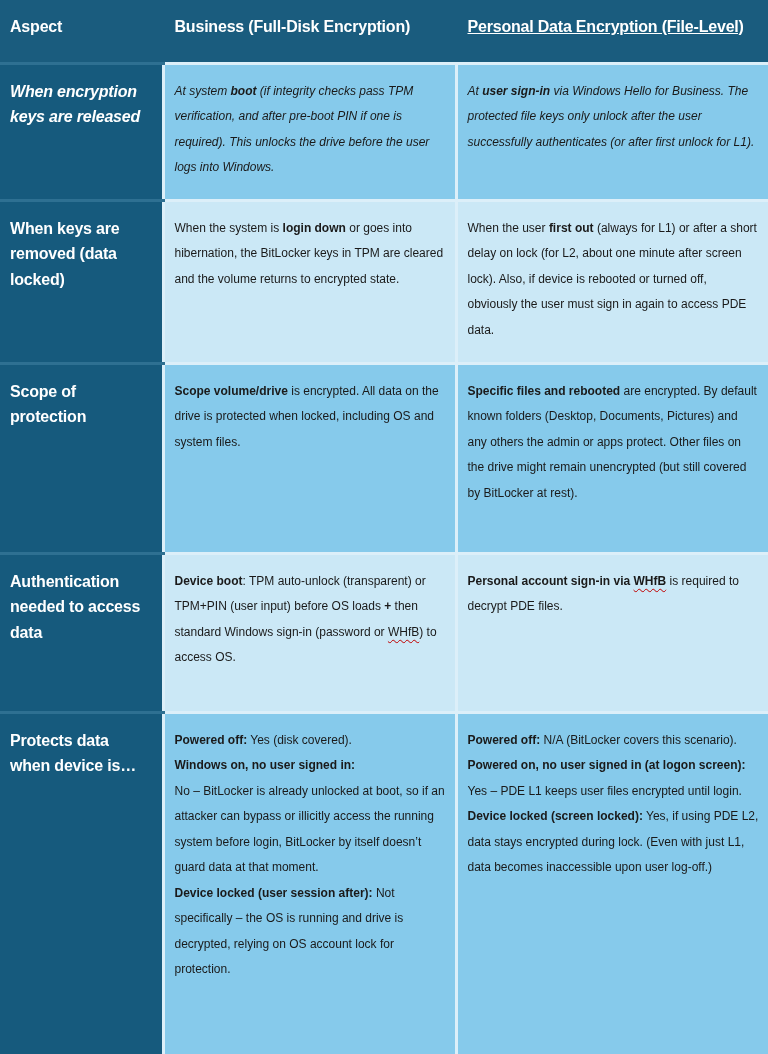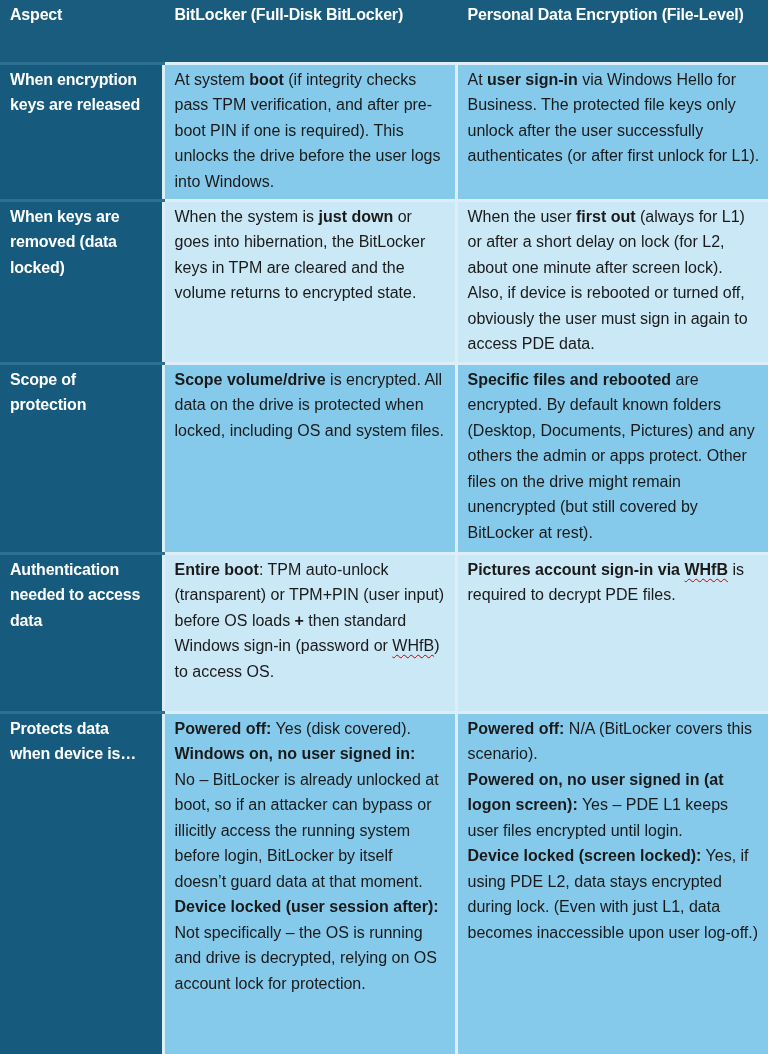--- a/index.html
+++ b/index.html
@@ -25,65 +25,65 @@
     border-collapse:collapse;
     border-spacing:0;
   }
   col.c1{width:163px;}
   col.c2{width:293px;}
   col.c3{width:312px;}
 
   th,td{
     vertical-align:top;
     text-align:left;
-    padding:2px 8px 4px 10px;
+    padding:14px 8px 4px 10px;
     line-height:25.5px;
     box-sizing:border-box;
     word-wrap:break-word;
   }
 
   
   thead th{
     background:var(--header-bg);
     color:var(--header-text);
     font-weight:700;
     font-size:16px;
     letter-spacing:-0.2px;
     height:63px;
   }
   thead th:nth-child(1){border-right:3px solid var(--header-bg);border-bottom:3px solid var(--divider-dark);}
   thead th:nth-child(2){border-right:3px solid var(--header-bg);border-bottom:3px solid var(--divider-light);}
-  thead th:nth-child(3){border-bottom:3px solid var(--divider-light);}
+  thead th:nth-child(3){border-bottom:3px solid var(--divider-light);text-decoration:underline;}
 
   
   tbody th.aspect{
     background:var(--aspect-bg);
     color:var(--header-text);
     font-weight:700;
     font-size:16px;
     letter-spacing:-0.2px;
     padding-right:16px;
     border-right:3px solid var(--divider-light);
   }
   tbody tr:not(:last-child) th.aspect{border-bottom:3px solid var(--divider-dark);}
 
   
   tbody td{
     color:var(--body-text);
-    font-size:16px;
+    font-size:12px;
     white-space:pre-wrap;
   }
   tbody td.col2{border-right:3px solid var(--divider-light);}
   tbody tr:not(:last-child) td{border-bottom:3px solid var(--divider-light);}
 
   tbody tr:nth-child(odd) td{background:var(--band-a);}
   tbody tr:nth-child(even) td{background:var(--band-b);}
 
   
-  tbody tr:nth-child(1){height:137px;}
+  tbody tr:nth-child(1){height:137px;font-style:italic;}
   tbody tr:nth-child(2){height:163px;}
   tbody tr:nth-child(3){height:190px;}
   tbody tr:nth-child(4){height:159px;margin-top:31px;}
   tbody tr:nth-child(5){height:342px;}
 
   .b{font-weight:700;}
   .i{}
   .sq{
     text-decoration-line:underline;
     text-decoration-style:wavy;
@@ -97,44 +97,44 @@
 
 <table class="cmp">
   <colgroup>
       <col class="c1">
       <col class="c2">
       <col class="c3">
     </colgroup>
   <thead>
     <tr>
       <th>Aspect</th>
-      <th>BitLocker (Full-Disk BitLocker)</th>
+      <th>Business (Full-Disk Encryption)</th>
       <th>Personal Data Encryption (File-Level)</th>
     </tr>
   </thead>
   <tbody>
       <tr>
         <th class="aspect">When encryption keys are released</th>
         <td class="col2"><span>At system </span><span class="b">boot</span><span> (if integrity checks pass TPM verification, and after pre-boot PIN if one is required). This unlocks the drive before the user logs into Windows.</span></td>
         <td class="col3"><span>At </span><span class="b">user sign-in</span><span> via Windows Hello for Business. The protected file keys only unlock after the user successfully authenticates (or after first unlock for L1).</span></td>
       </tr>
       <tr>
         <th class="aspect">When keys are removed (data locked)</th>
-        <td class="col2"><span>When the system is </span><span class="b">just down</span><span> or goes into hibernation, the BitLocker keys in TPM are cleared and the volume returns to encrypted state.</span></td>
+        <td class="col2"><span>When the system is </span><span class="b">login down</span><span> or goes into hibernation, the BitLocker keys in TPM are cleared and the volume returns to encrypted state.</span></td>
         <td class="col3"><span>When the user </span><span class="b">first out</span><span> (always for L1) or after a short delay on lock (for L2, about one minute after screen lock). Also, if device is rebooted or turned off, obviously the user must sign in again to access PDE data.</span></td>
       </tr>
       <tr>
         <th class="aspect">Scope of protection</th>
         <td class="col2"><span class="b">Scope volume/drive</span><span> is encrypted. All data on the drive is protected when locked, including OS and system files.</span></td>
         <td class="col3"><span class="b">Specific files and rebooted</span><span> are encrypted. By default known folders (Desktop, Documents, Pictures) and any others the admin or apps protect. Other files on the drive might remain unencrypted (but still covered by BitLocker at rest).</span></td>
       </tr>
       <tr>
         <th class="aspect">Authentication needed to access data</th>
-        <td class="col2"><span class="b">Entire boot</span><span>: TPM auto-unlock (transparent) or TPM+PIN (user input) before OS loads </span><span class="b">+</span><span> then standard Windows sign-in (password or </span><span class="sq">WHfB</span><span>) to access OS.</span></td>
-        <td class="col3"><span class="b">Pictures account sign-in via </span><span class="b sq">WHfB</span><span> is required to decrypt PDE files.</span></td>
+        <td class="col2"><span class="b">Device boot</span><span>: TPM auto-unlock (transparent) or TPM+PIN (user input) before OS loads </span><span class="b">+</span><span> then standard Windows sign-in (password or </span><span class="sq">WHfB</span><span>) to access OS.</span></td>
+        <td class="col3"><span class="b">Personal account sign-in via </span><span class="b sq">WHfB</span><span> is required to decrypt PDE files.</span></td>
       </tr>
       <tr>
         <th class="aspect">Protects data when device is…</th>
         <td class="col2"><span class="b">Powered off:</span><span> Yes (disk covered).
 </span><span class="b">Windows on, no user signed in:</span><span>
 </span><span class="i">No</span><span> – BitLocker is already unlocked at boot, so if an attacker can bypass or illicitly access the running system before login, BitLocker by itself doesn’t guard data at that moment.
 </span><span class="b">Device locked (user session after):</span><span> Not specifically – the OS is running and drive is decrypted, relying on OS account lock for protection.</span></td>
         <td class="col3"><span class="b">Powered off:</span><span> N/A (BitLocker covers this scenario).
 </span><span class="b">Powered on, no user signed in (at logon screen):</span><span> Yes – PDE L1 keeps user files encrypted until login.
 </span><span class="b">Device locked (screen locked):</span><span> Yes, if using PDE L2, data stays encrypted during lock. (Even with just L1, data becomes inaccessible upon user log-off.)</span></td>

